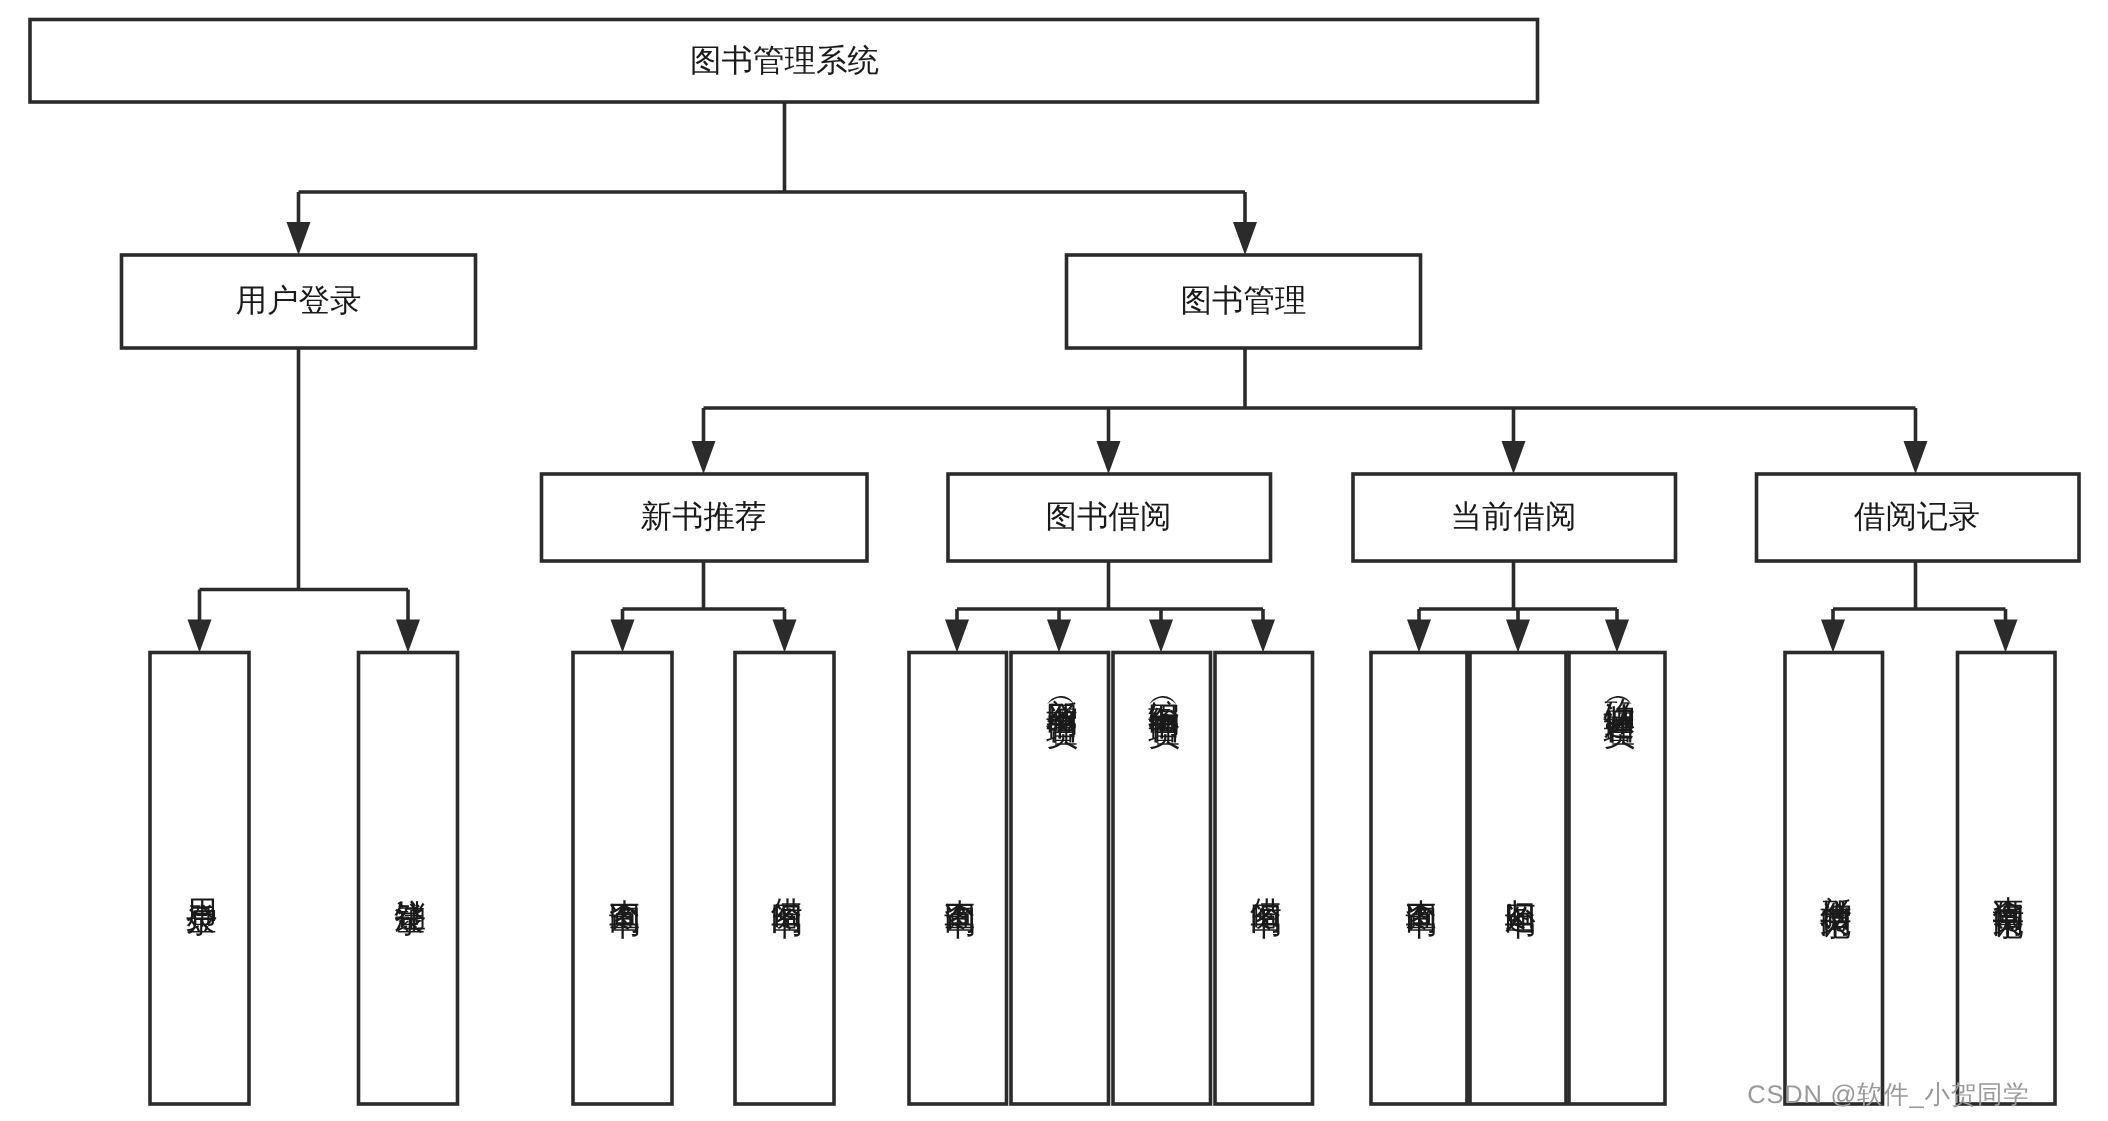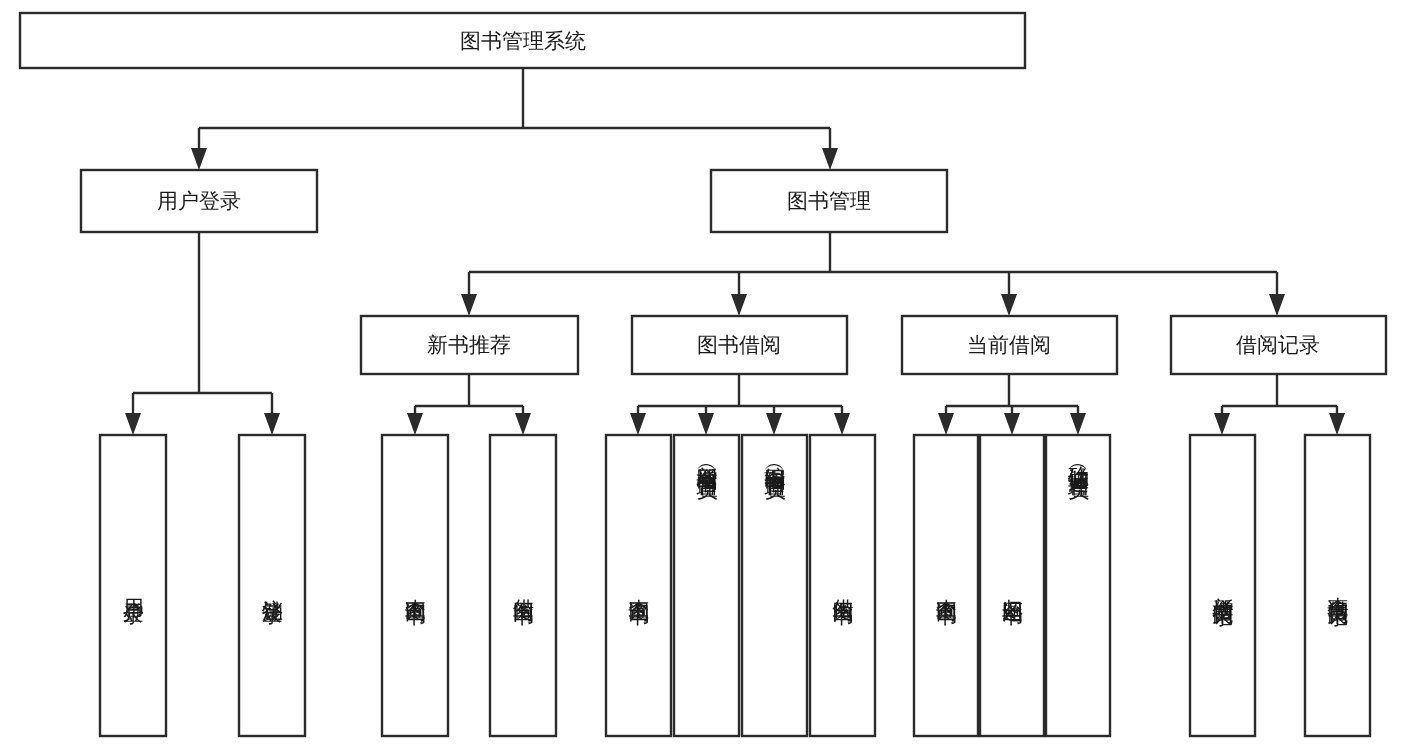--- a/index.html
+++ b/index.html
@@ -225,13 +225,14 @@
     <span class="label-v" style="margin-top:14px;">确认归还（管理员）</span>
   </div>
 
   <div class="label-v-wrap" style="left:1190px; top:435px; width:65px; height:301px;">
     <span class="label-v">新增借阅记录</span>
   </div>
   <div class="label-v-wrap" style="left:1305px; top:435px; width:65px; height:301px;">
     <span class="label-v">查询借阅记录</span>
   </div>
 
+  <div class="watermark">CSDN @软件_小贺同学</div>
 </div>
 
 </body></html>

